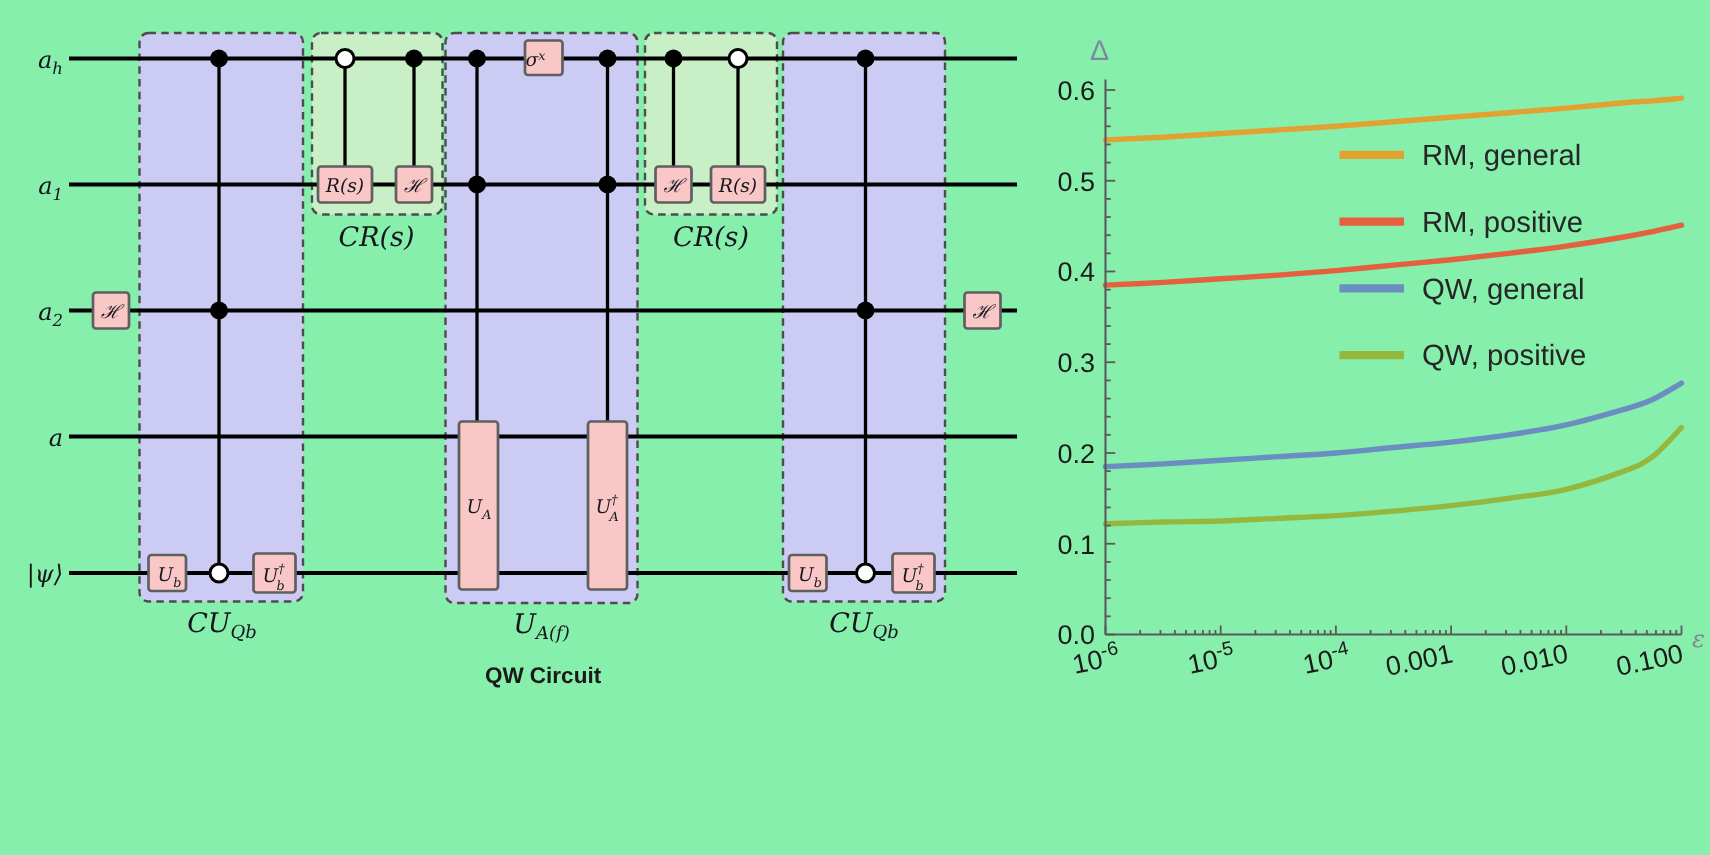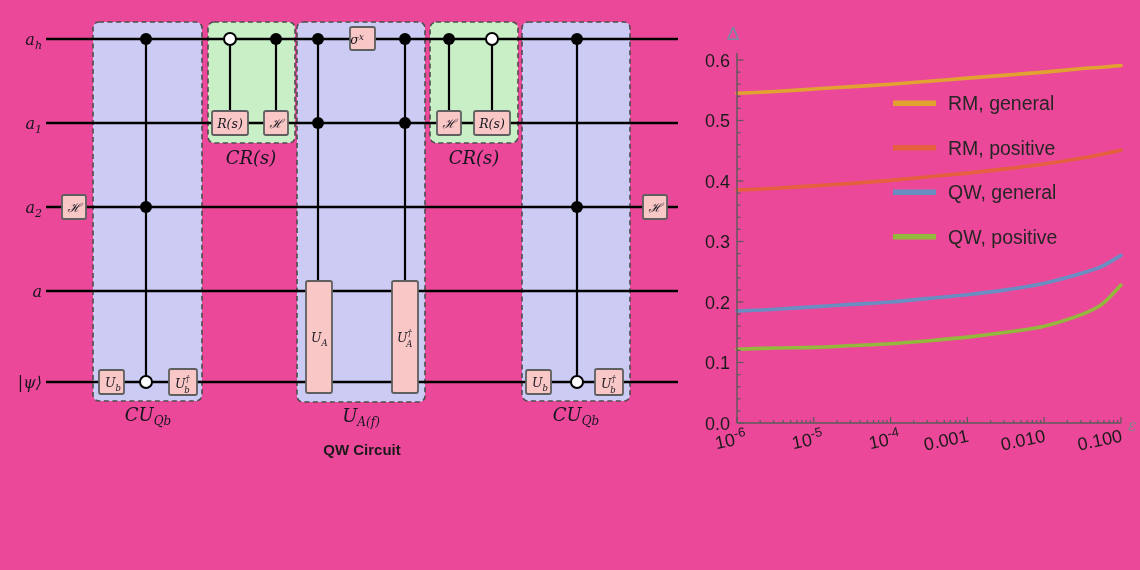--- a/index.html
+++ b/index.html
@@ -1,16 +1,16 @@
 <!DOCTYPE html>
 <html><head>
 <meta charset="utf-8">
 <style>
   html,body{margin:0;padding:0;background:#ffffff;}
-  #stage{position:relative;width:1140px;height:570px;background:#ec4899;overflow:hidden;
+  #stage{position:relative;width:1140px;height:570px;background:#86efac;overflow:hidden;
          font-family:"Liberation Sans",sans-serif;}
   svg{position:absolute;top:0;display:block;}
   #circuit-svg{left:0;}
   #chart-svg{left:680px;}
   .wire{stroke:#000;stroke-width:2.6;fill:none;}
   .vline{stroke:#000;stroke-width:2.2;fill:none;}
   .region{stroke:#4d4d4d;stroke-width:1.6;stroke-dasharray:5 3.5;}
   .gate{stroke:#5f5f5f;stroke-width:1.8;}
   .mtx{font-family:"DejaVu Serif",serif;font-style:italic;fill:#15151f;}
   .wlab{font-size:16px;}

